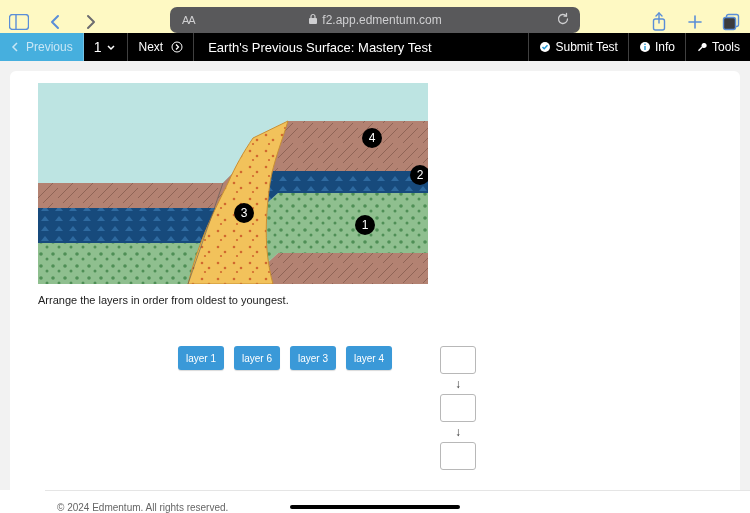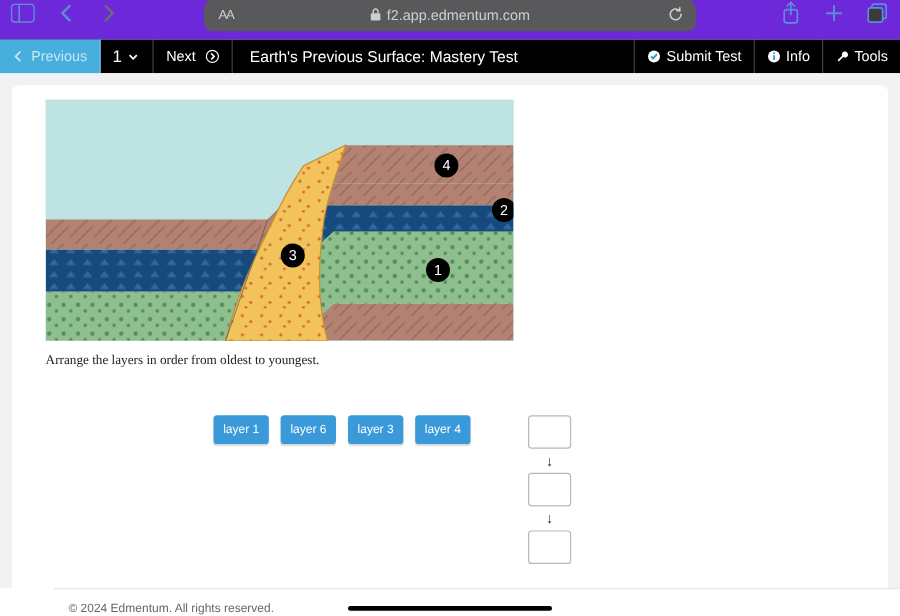--- a/index.html
+++ b/index.html
@@ -1,19 +1,19 @@
 <!DOCTYPE html>
 <html><head>
 <meta charset="utf-8">
 <style>
   * { box-sizing: border-box; margin: 0; padding: 0; }
   html, body { width: 750px; height: 513px; font-family: -apple-system, Helvetica, Arial, sans-serif; overflow: hidden; background: #fff; }
   
   
-  .browser-bar { height: 33px; background: #6d28d9; display: flex; align-items: flex-start; padding: 0 8px; gap: 6px; }
+  .browser-bar { height: 33px; background: #fef9c3; display: flex; align-items: flex-end; padding: 0 8px; gap: 6px; }
   .browser-bar .nav-group { display: flex; align-items: center; gap: 14px; }
   .browser-bar .url-wrap { flex: 1; display: flex; justify-content: center; }
   .url-bar { width: 410px; height: 26px; background: #59595b; border-radius: 7px; display: flex; align-items: center; justify-content: center; color: #cfcfd1; font-size: 12px; position: relative; }
   .url-bar .aa { position: absolute; left: 12px; font-size: 11px; color: #cfcfd1; letter-spacing: -1px; }
   .url-bar .lock { margin-right: 4px; }
   .url-bar .refresh { position: absolute; right: 10px; }
   .browser-icon { width: 22px; height: 22px; color: #5a8ed8; display: inline-flex; align-items: center; justify-content: center; }
   .browser-icon.dim { color: #6c6c70; }
   .right-icons { display: flex; align-items: center; gap: 14px; margin-left: auto; }
   
@@ -27,21 +27,21 @@
   .app-bar .right .btn { border-right: none; border-left: 1px solid rgba(255,255,255,0.25); }
   .ico { width: 12px; height: 12px; display: inline-block; }
 
   
   .page { position: absolute; top: 61px; left: 0; right: 0; bottom: 23px; background: #f2f2f2; overflow: hidden; }
   .card { position: absolute; top: 10px; left: 10px; right: 10px; bottom: 0; background: #fff; border-radius: 6px 6px 0 0; padding: 12px 28px; }
   
   
   .geo { width: 390px; height: 201px; background: #bde4e2; position: relative; overflow: hidden; }
   
-  .question { font-size: 11px; color: #222; margin-top: 10px; font-family: Liberation Serif, serif; }
+  .question { font-size: 11px; color: #222; margin-top: 10px; }
   
   
   .dragzone { margin-top: 40px; display: flex; gap: 48px; margin-left: 140px; }
   .tiles { display: flex; flex-direction: row; gap: 10px; }
   .tile { width: 46px; height: 24px; background: #3a99d8; color: #fff; font-size: 10px; border-radius: 3px; display: flex; align-items: center; justify-content: center; box-shadow: 0 1px 1px rgba(0,0,0,0.15); }
   .slots { display: flex; flex-direction: column; align-items: center; gap: 4px; }
   .slot { width: 36px; height: 28px; border: 1px solid #b8b8b8; border-radius: 3px; background: #fff; }
   .arrow-down { font-size: 12px; color: #333; line-height: 1; }
   
   

